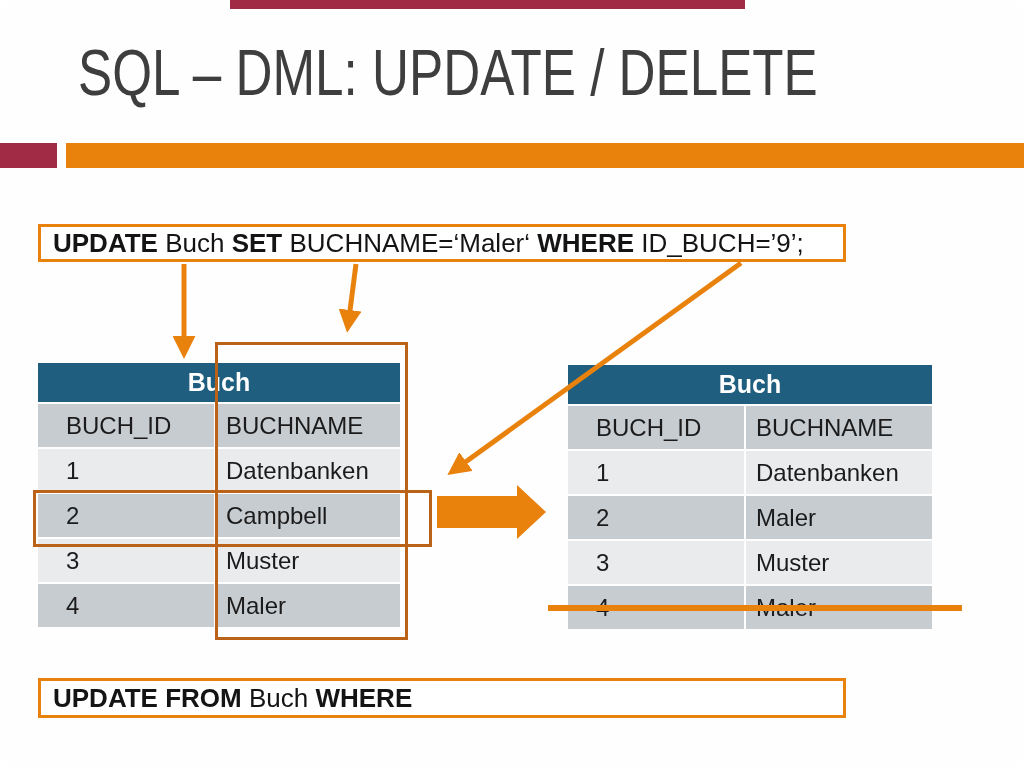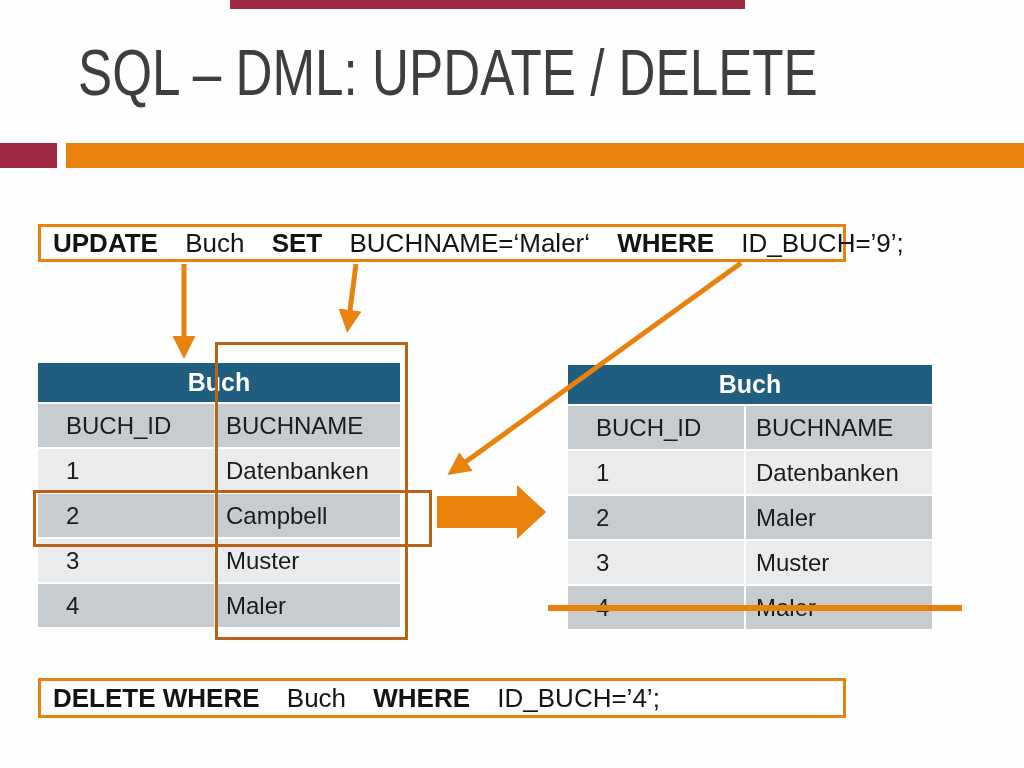--- a/index.html
+++ b/index.html
@@ -19,21 +19,21 @@
   }
 
   
   #accent-square { left:0; top:143px; width:57px; height:25px; background:var(--accent-maroon); }
   #accent-strip  { left:66px; top:143px; width:958px; height:25px; background:var(--accent-orange); }
 
   
   .stmt-box {
     left:38px; width:808px; border:3px solid var(--accent-orange); background:#fff;
     display:flex; align-items:center; box-sizing:border-box; padding-left:12px;
-    font-size:26px; color:#141414; white-space:pre; z-index:4;gap:20px;
+    font-size:26px; color:#141414; white-space:pre; z-index:4;
   }
   #update-box { top:224px; height:38px; }
   #delete-box { top:678px; height:40px; }
 
   
   .buch-table { z-index:1; }
   .tbl-title {
     height:39px; background:var(--table-header-blue); color:#fff; font-weight:bold;
     font-size:25px; display:flex; align-items:center; justify-content:center;
   }
@@ -115,21 +115,21 @@
       </div>
       <div class="tbl-row row-dark">
         <div class="cell col1">4</div>
         <div class="cell col2">Maler</div>
       </div>
     </div>
 
   <div id="hl-column" class="abs hl-box"></div>
   <div id="hl-row" class="abs hl-box"></div>
 
-  <div id="delete-box" class="abs stmt-box"><span style="font-weight: 700;">DELETE WHERE</span><span> Buch </span><span style="font-weight: 700;">WHERE</span><span> ID_BUCH=’4’;</span></div>
+  <div id="delete-box" class="abs stmt-box"><span style="font-weight: 700;">UPDATE FROM</span><span> Buch </span><span style="font-weight: 700;">WHERE</span></div>
 
   <svg id="overlay" class="abs" width="1024" height="768" viewBox="0 0 1024 768">
     <defs>
       <marker id="ah" viewBox="0 0 10 10" refX="7" refY="5" markerWidth="4.6" markerHeight="4.6" orient="auto-start-reverse">
         <path d="M0,0 L10,5 L0,10 z" class="arrow-fill"></path>
       </marker>
     </defs>
     <line x1="184" y1="264" x2="184" y2="352" stroke-width="5" marker-end="url(#ah)" class="arrow-line"></line>
     <line x1="356" y1="264" x2="348" y2="326" stroke-width="5" marker-end="url(#ah)" class="arrow-line"></line>
     <line x1="741" y1="263" x2="453" y2="471" stroke-width="5" marker-end="url(#ah)" class="arrow-line"></line>

